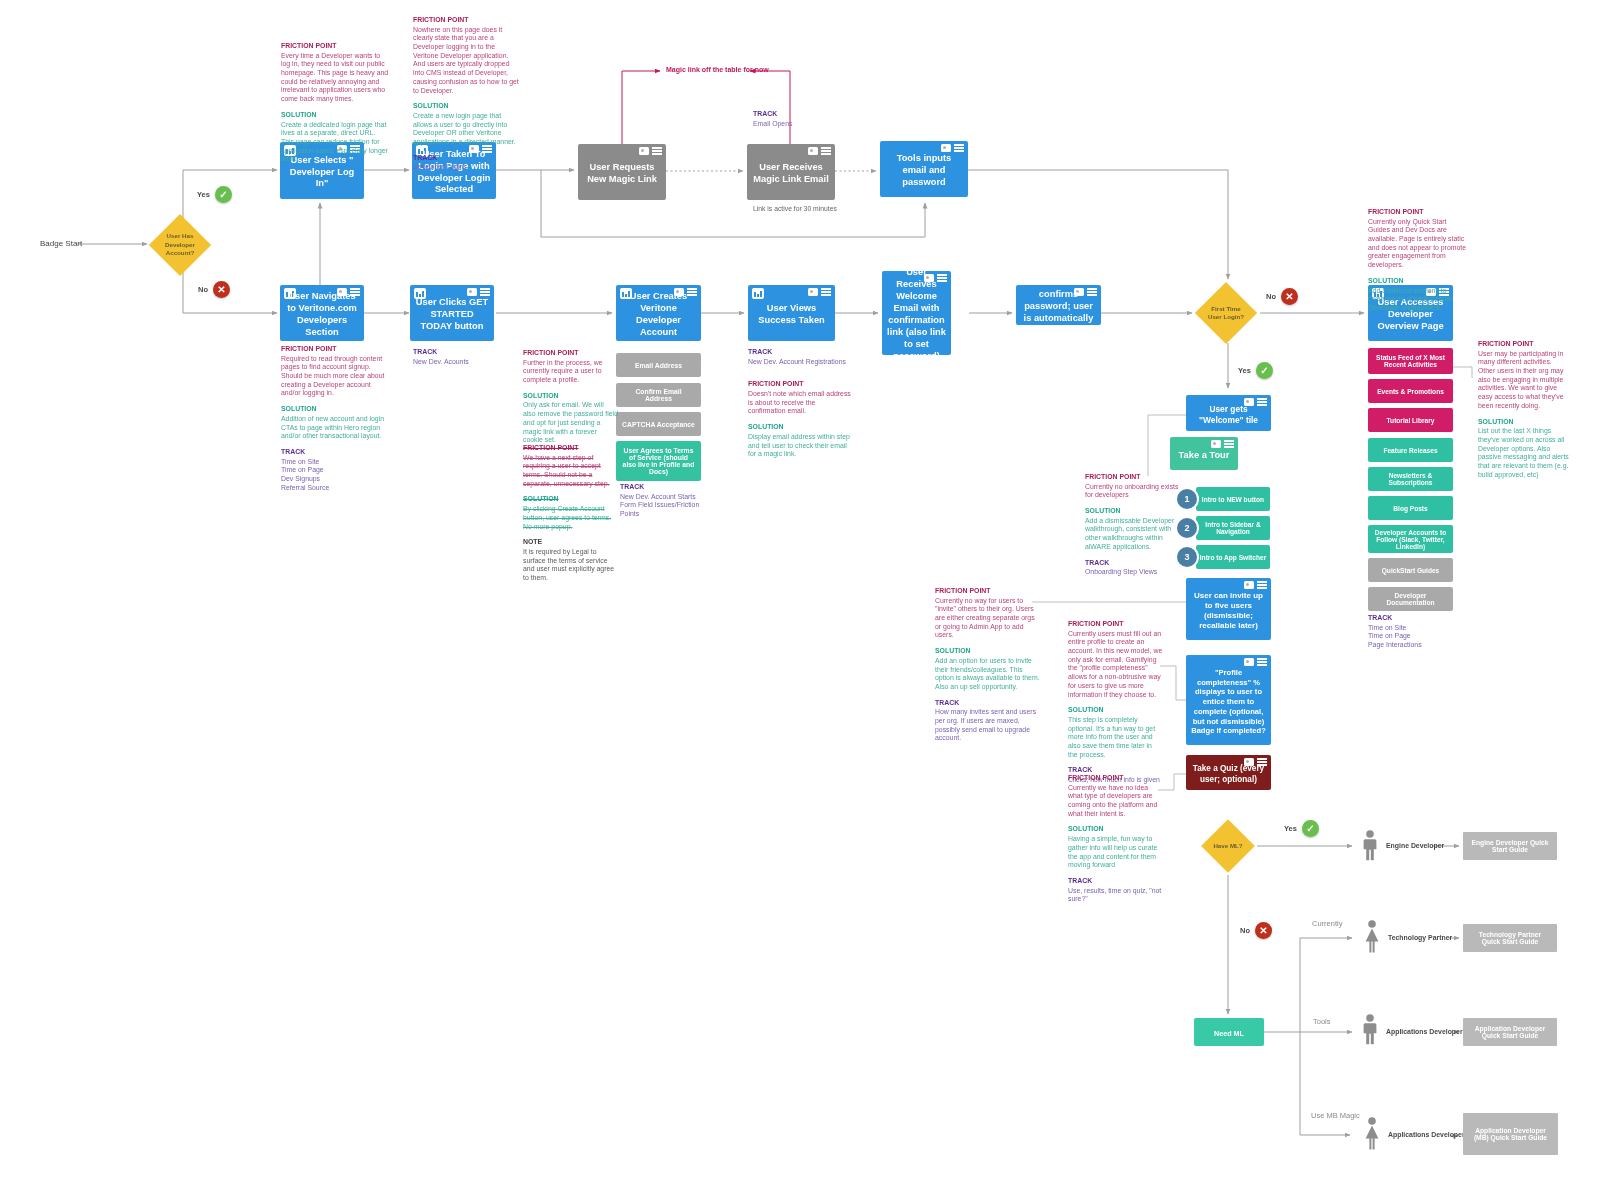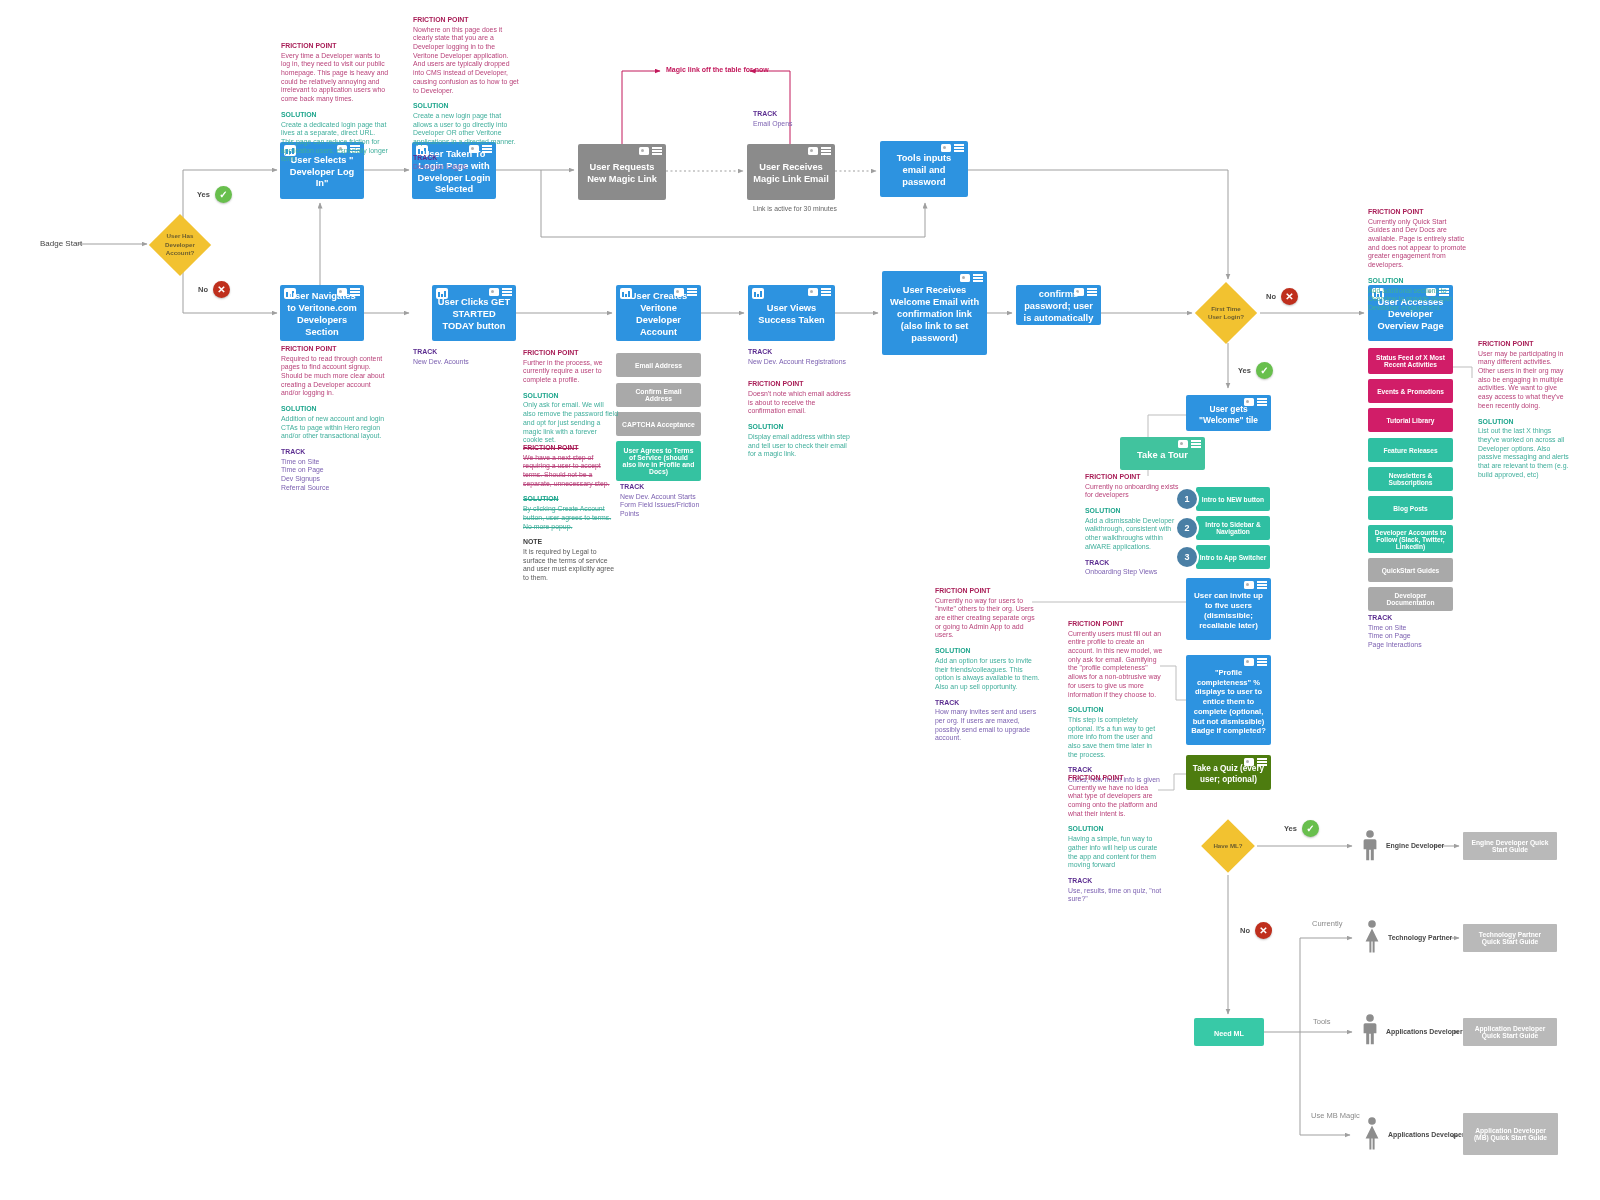--- a/index.html
+++ b/index.html
@@ -4,21 +4,21 @@
 <style>
 *{box-sizing:border-box;margin:0;padding:0}
 body{background:#fff;margin:0}
 .canvas{position:relative;width:1600px;height:1200px;background:#fff;font-family:"Liberation Sans",sans-serif;overflow:hidden}
 svg.wires{position:absolute;left:0;top:0;z-index:1}
 .node{position:absolute;z-index:2;display:flex;align-items:center;justify-content:center;text-align:center;color:#fff;font-weight:700;border-radius:2px;padding:8px 5px 4px}
 .node .lbl{font-size:9.3px;line-height:1.28;position:relative}
 .blue{background:#2d93e0}
 .grayb{background:#8b8b8b}
 .tourteal{background:#41c39e}
-.quizteal{background:#4d7c0f}
+.quizteal{background:#7f1d1d}
 .needteal{background:#38c9a7}
 .chip{position:absolute;top:3px;left:4px;width:12px;height:11px;background:#fff;border-radius:2px;display:flex;align-items:flex-end;justify-content:center;gap:1px;padding:2px}
 .chip i{display:block;width:2px;background:#2d93e0}
 .chip i:nth-child(1){height:5px}.chip i:nth-child(2){height:3px}.chip i:nth-child(3){height:6px}
 .cicons{position:absolute;top:3px;right:4px;display:flex;gap:3px;align-items:center}
 .ic-img{width:10px;height:8px;background:#fff;border-radius:1.5px;position:relative}
 .ic-img::after{content:"";position:absolute;width:3px;height:3px;border-radius:50%;background:rgba(30,30,30,.35);top:1.5px;left:1.5px}
 .ic-menu{display:flex;flex-direction:column;gap:1.5px}
 .ic-menu i{display:block;width:10px;height:1.5px;background:#fff}
 .formf{position:absolute;z-index:2;background:#a9a9a9;color:#fff;font-size:6.8px;font-weight:700;display:flex;align-items:center;justify-content:center;text-align:center;border-radius:2px;padding:2px 6px}
@@ -223,21 +223,21 @@
   <span class="cicons">
         <span class="ic-img"></span>
         <span class="ic-menu">
           <i></i>
           <i></i>
           <i></i>
         </span>
       </span>
   <span class="lbl">User Navigates to Veritone.com Developers Section</span>
 </div>
-<div class="node blue" style="left:432px;top:285px;width:84px;height:56px">
+<div class="node blue" style="left:410px;top:285px;width:84px;height:56px">
   <span class="chip">
         <i></i>
         <i></i>
         <i></i>
       </span>
   <span class="cicons">
         <span class="ic-img"></span>
         <span class="ic-menu">
           <i></i>
           <i></i>
@@ -271,21 +271,21 @@
   <span class="cicons">
         <span class="ic-img"></span>
         <span class="ic-menu">
           <i></i>
           <i></i>
           <i></i>
         </span>
       </span>
   <span class="lbl">User Views Success Taken</span>
 </div>
-<div class="node blue" style="left:882px;top:271px;width:105px;height:84px">
+<div class="node blue" style="left:882px;top:271px;width:69px;height:84px">
   <span class="cicons">
         <span class="ic-img"></span>
         <span class="ic-menu">
           <i></i>
           <i></i>
           <i></i>
         </span>
       </span>
   <span class="lbl">User Receives Welcome Email with confirmation link (also link to set password)</span>
 </div>
@@ -334,21 +334,21 @@
   <span class="cicons">
         <span class="ic-img"></span>
         <span class="ic-menu">
           <i></i>
           <i></i>
           <i></i>
         </span>
       </span>
   <span class="lbl" style="font-size:8.4px">User gets "Welcome" tile</span>
 </div>
-<div class="node tourteal" style="left:1120px;top:437px;width:85px;height:33px">
+<div class="node tourteal" style="left:1170px;top:437px;width:68px;height:33px">
   <span class="cicons">
         <span class="ic-img"></span>
         <span class="ic-menu">
           <i></i>
           <i></i>
           <i></i>
         </span>
       </span>
   <span class="lbl">Take a Tour</span>
 </div>

